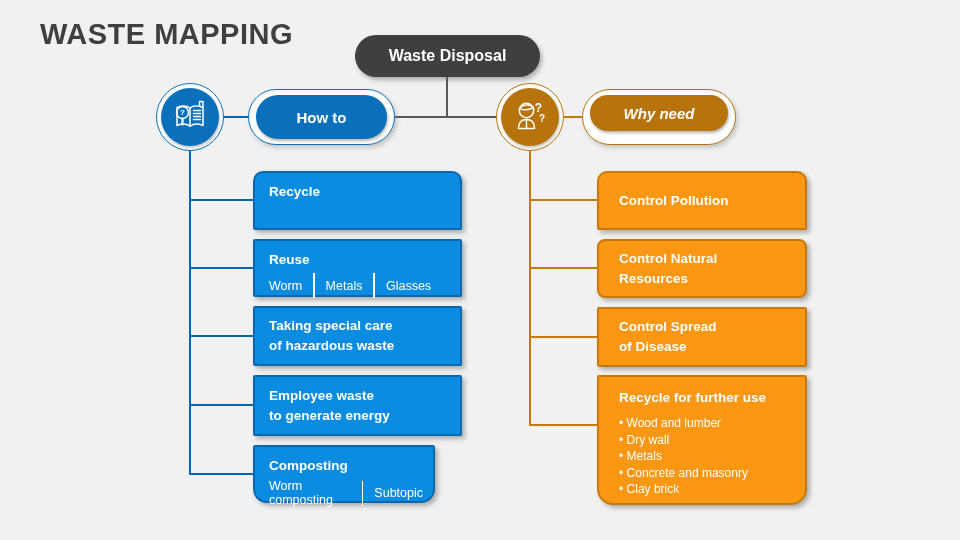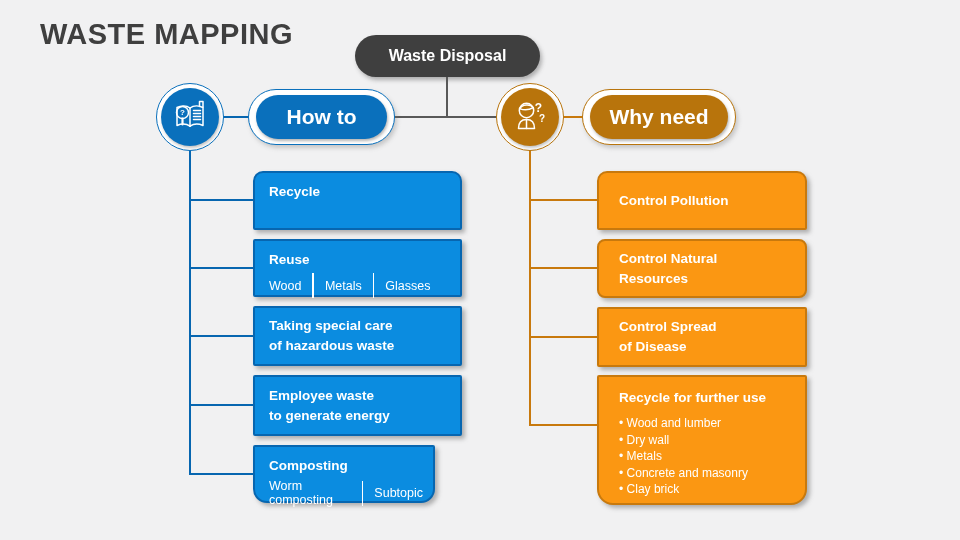--- a/index.html
+++ b/index.html
@@ -41,21 +41,21 @@
   }
   .capsule.blue{border:1.5px solid var(--c-blue-dark,#0a70bc);}
   .capsule.orange{border:1.5px solid var(--c-orange-dark,#b8740c);}
   .pill{
     position:absolute; border-radius:22px;
     display:flex; align-items:center; justify-content:center;
     box-shadow:1px 2px 3px rgba(70,70,70,.4);
   }
   .pill.blue{background:var(--c-blue-dark,#0a70bc);}
   .pill.orange{background:var(--c-orange-dark,#b8740c);}
-  .pill span{color:#fff; font-size:21px; font-weight:bold;}
+  .pill span{color:#fff; font-size:15px; font-weight:bold;}
   .node-box{
     position:absolute; box-sizing:border-box; color:#fff;
     box-shadow:3px 3px 4px rgba(110,110,110,.5);
   }
   .node-box.blue{
     background:var(--c-blue,#0b8ce0);
     border:2px solid var(--c-blue-border,#0766b0);
   }
   .node-box.orange{
     background:var(--c-orange,#fb9712);
@@ -127,32 +127,32 @@
       <path d="M9.7 11.6 C12.2 7.2 20.2 6.6 23.2 10.6"></path>
       <path d="M9.7 11.6 C14 13.4 19.5 12.8 23.2 10.6"></path>
       <path d="M8.5 31.5 C8.5 25 11.5 22.5 16.5 22.5 C21.5 22.5 24.5 25 24.5 31.5 Z"></path>
       <path d="M16.5 22.5 V31.5"></path>
       <text x="28.5" y="14.5" text-anchor="middle" font-size="12" font-weight="bold" fill="#fff" stroke="none" font-family="Liberation Sans, sans-serif">?</text>
       <text x="32" y="25" text-anchor="middle" font-size="10" font-weight="bold" fill="#fff" stroke="none" font-family="Liberation Sans, sans-serif">?</text>
     </svg>
   </div>
 
   <div class="capsule orange" style="left:582px;top:89px;width:154px;height:56px;"></div>
-  <div class="pill orange" style="left:590px;top:95px;width:138px;height:44px;">
+  <div class="pill orange" style="left:590px;top:95px;width:138px;height:36px;font-style:italic;">
     <span>Why need</span>
   </div>
 
   <div class="node-box blue pad" style="left:253px;top:171px;width:209px;height:59px;border-radius:10px 10px 2px 2px;">
     <div class="box-title">Recycle</div>
   </div>
 
   <div class="node-box blue pad" style="left:253px;top:239px;width:209px;height:58px;border-radius:2px;">
     <div class="box-title">Reuse</div>
     <div class="sub-row">
-      <span>Wood</span>
+      <span>Worm</span>
       <span class="divider"></span>
       <span>Metals</span>
       <span class="divider"></span>
       <span>Glasses</span>
     </div>
   </div>
 
   <div class="node-box blue" style="left:253px;top:375px;width:209px;height:61px;border-radius:2px;">
     <div class="vcenter" style="padding-left:14px;">
       <div class="box-title">Employee waste</div>

